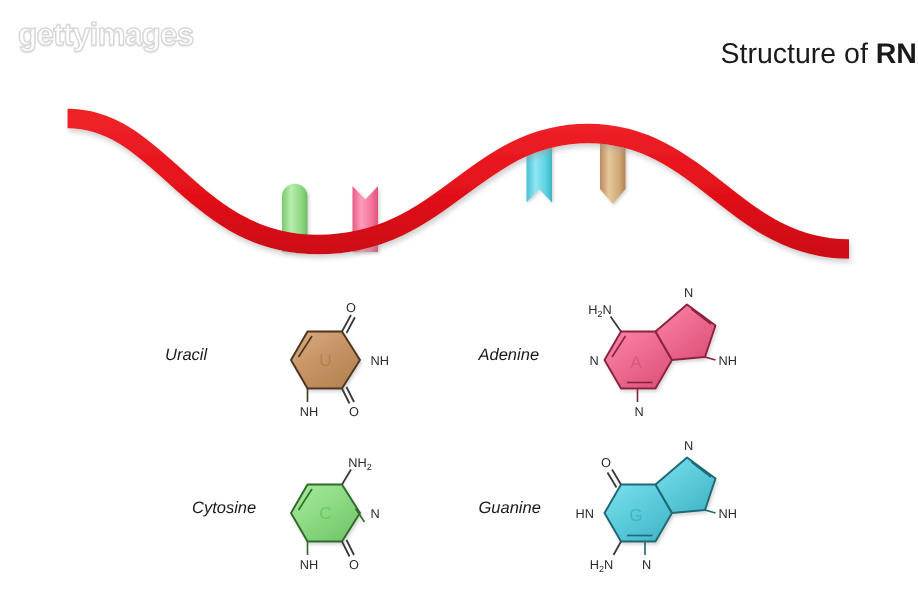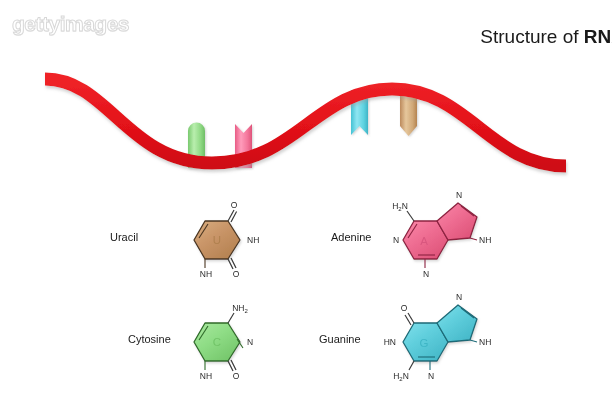--- a/index.html
+++ b/index.html
@@ -36,23 +36,24 @@
 
   
   .layer{position:absolute;left:0;top:0;width:612px;height:408px;}
 
   
   .mol-label{
     position:absolute;
     font-size:11px;color:#1a1a1a;
     white-space:nowrap;
     font-family:"Liberation Sans", sans-serif;
+    font-style:italic;
   }
   .lbl-uracil   {left:110px;top:231px;}
-  .lbl-adenine  {left:331px;top:231px;}
+  .lbl-adenine  {left:319px;top:231px;}
   .lbl-cytosine {left:108px;top:333px;margin-left:20px;}
   .lbl-guanine  {left:319px;top:333px;}
 </style>
 </head>
 <body>
 
 <div id="stage">
 
   <div class="watermark">gettyimages</div>
 

